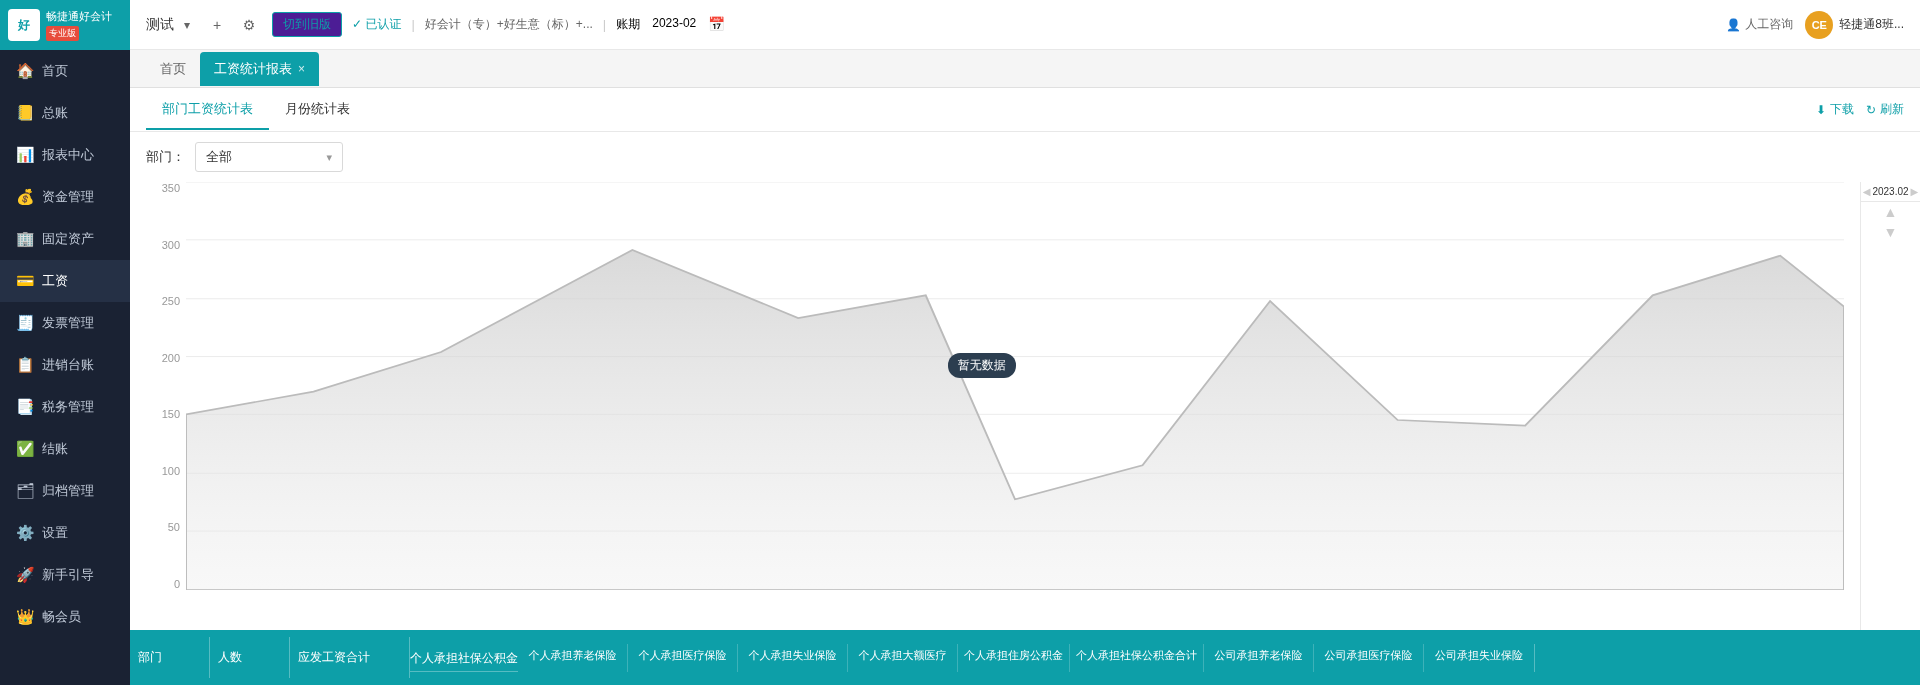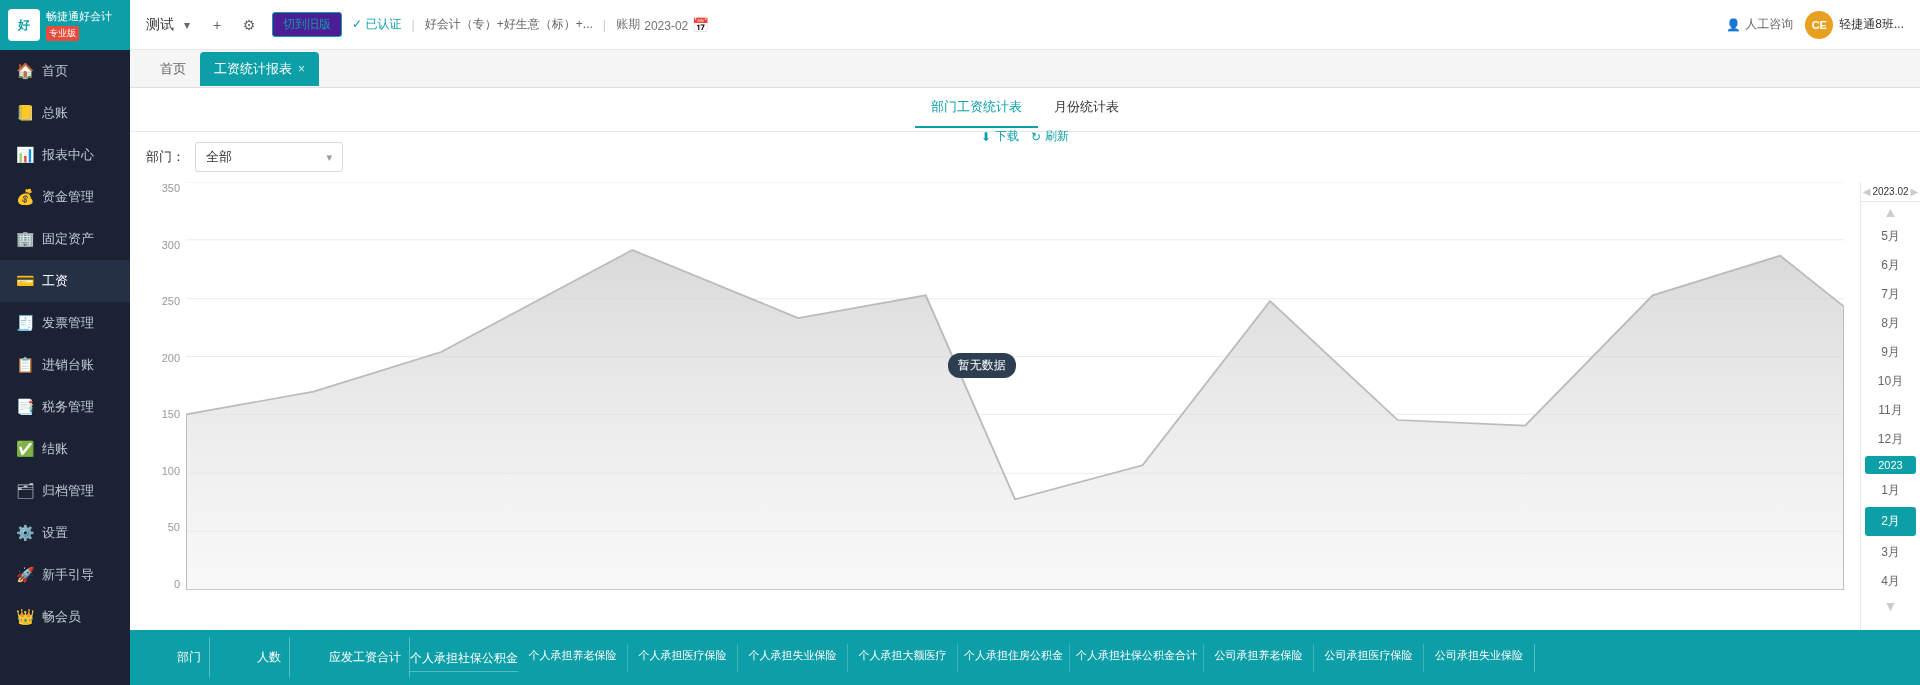--- a/index.html
+++ b/index.html
@@ -22,38 +22,38 @@
     .main-content { flex: 1; display: flex; flex-direction: column; overflow: hidden; }
     .topbar { height: 50px; background: #fff; display: flex; align-items: center; padding: 0 16px; gap: 10px; border-bottom: 1px solid #e8e8e8; flex-shrink: 0; }
     .topbar-title { font-size: 14px; color: #333; }
     .topbar-dropdown { color: #666; font-size: 12px; cursor: pointer; }
     .topbar-btn-group { display: flex; align-items: center; gap: 6px; margin-left: 4px; }
     .topbar-icon-btn { width: 26px; height: 26px; display: flex; align-items: center; justify-content: center; cursor: pointer; color: #666; font-size: 14px; border-radius: 3px; }
     .topbar-switch-btn { border: 1px solid #0d9fa8; color: #0d9fa8; padding: 3px 10px; border-radius: 3px; font-size: 12px; cursor: pointer; background: #4c1d95; }
     .topbar-certified { display: flex; align-items: center; gap: 4px; color: #0d9fa8; font-size: 12px; }
     .topbar-sep { color: #ccc; }
     .topbar-tags { color: #666; font-size: 12px; }
-    .topbar-period { display: flex; align-items: flex-end; gap: 0; color: #737373; font-size: 12px; }
+    .topbar-period { display: flex; align-items: flex-start; gap: 8px; color: #000000; font-size: 12px; }
     .topbar-right { margin-left: auto; display: flex; align-items: center; gap: 12px; }
     .topbar-service { display: flex; align-items: center; gap: 4px; color: #666; font-size: 12px; cursor: pointer; }
     .topbar-user { display: flex; align-items: center; gap: 6px; cursor: pointer; }
     .topbar-avatar { width: 28px; height: 28px; background: #e8a020; border-radius: 50%; display: flex; align-items: center; justify-content: center; color: #fff; font-size: 11px; font-weight: bold; }
     .topbar-username { font-size: 12px; color: #333; }
 
     
     .tab-bar { display: flex; align-items: center; background: #f5f5f5; border-bottom: 1px solid #e0e0e0; padding: 0 16px; height: 38px; flex-shrink: 0; }
     .tab-home { padding: 8px 14px; font-size: 13px; color: #666; cursor: pointer; }
     .tab-active { background: #0d9fa8; color: #fff; padding: 8px 14px; font-size: 13px; border-radius: 4px 4px 0 0; display: flex; align-items: center; gap: 6px; cursor: pointer; }
     .tab-close { font-size: 12px; color: rgba(255,255,255,0.8); cursor: pointer; }
 
     
     .content-area { flex: 1; background: #fff; overflow: hidden; display: flex; flex-direction: column; }
 
     
-    .sub-tab-bar { display: flex; align-items: center; padding: 0 16px; border-bottom: 1px solid #e8e8e8; height: 44px; flex-shrink: 0; justify-content: space-between; flex-direction: column; }
+    .sub-tab-bar { display: flex; align-items: center; padding: 0 16px; border-bottom: 1px solid #e8e8e8; height: 44px; flex-shrink: 0; justify-content: space-between; }
     .sub-tabs { display: flex; gap: 0; }
     .sub-tab { padding: 10px 16px; font-size: 13px; color: #333; cursor: pointer; border-bottom: 2px solid transparent; }
     .sub-tab.active { color: #0d9fa8; border-bottom: 2px solid #0d9fa8; }
     .sub-tab-actions { display: flex; align-items: center; gap: 12px; }
     .sub-tab-action-btn { display: flex; align-items: center; gap: 4px; color: #0d9fa8; font-size: 12px; cursor: pointer; }
 
     
     .filter-bar { display: flex; align-items: center; padding: 10px 16px; gap: 10px; flex-shrink: 0; }
     .filter-label { font-size: 13px; color: #333; }
     .filter-select { border: 1px solid #d9d9d9; border-radius: 3px; padding: 4px 10px; font-size: 13px; color: #333; width: 148px; display: flex; align-items: center; justify-content: space-between; cursor: pointer; background: #fff; height: 30px; }
@@ -73,21 +73,21 @@
     .date-panel { width: 60px; background: #fff; border-left: 1px solid #e8e8e8; display: flex; flex-direction: column; overflow-y: auto; flex-shrink: 0; }
     .date-panel-item { padding: 6px 8px; font-size: 12px; color: #666; cursor: pointer; text-align: center; }
     .date-panel-item.active { background: #0d9fa8; color: #fff; border-radius: 3px; margin: 2px 4px; }
     .date-panel-item.year-badge { background: #0d9fa8; color: #fff; border-radius: 3px; margin: 2px 4px; font-size: 11px; padding: 3px 4px; }
 
     
     .chart-tooltip { position: absolute; background: #2c3e50; color: #fff; padding: 4px 10px; border-radius: 12px; font-size: 12px; top: 42%; left: 48%; transform: translateX(-50%); }
 
     
     .bottom-table { height: 55px; background: #0d9fa8; display: flex; align-items: center; flex-shrink: 0; overflow-x: auto; }
-    .table-header-cell { min-width: 120px; padding: 0 8px; color: #fff; font-size: 12px; text-align: center; border-right: 1px solid rgba(255,255,255,0.3); height: 41px; display: flex; flex-direction: column; align-items: flex-end; justify-content: center; flex-shrink: 0; }
+    .table-header-cell { min-width: 120px; padding: 0 8px; color: #fff; font-size: 12px; text-align: center; border-right: 1px solid rgba(255,255,255,0.3); height: 41px; display: flex; flex-direction: column; align-items: flex-start; justify-content: center; flex-shrink: 0; }
     .table-header-cell.narrow { min-width: 80px; }
     .table-group { display: flex; flex-direction: row; border-right: 1px solid rgba(255,255,255,0.3); flex-shrink: 0; }
     .table-group-title { color: #fff; font-size: 12px; text-align: center; padding: 6px 0 4px; border-bottom: 1px solid rgba(255,255,255,0.3); }
     .table-group-cols { display: flex; }
     .table-group-col { min-width: 110px; color: #fff; font-size: 11px; text-align: center; padding: 4px 6px; border-right: 1px solid rgba(255,255,255,0.2); flex-shrink: 0; }
     .table-group-col:last-child { border-right: none; }
   </style>
 </head>
 <body>
 
@@ -276,35 +276,20 @@
 
         <div class="date-panel">
           <div style="display:flex; justify-content:center; padding:4px 2px; border-bottom:1px solid #e8e8e8; align-items:center; gap:2px;">
             <span style="color:#ccc;font-size:10px;cursor:pointer;">◀</span>
             <span style="font-size:10px;color:#333;">2023.02</span>
             <span style="color:#ccc;font-size:10px;cursor:pointer;">▶</span>
           </div>
           <div style="display:flex; justify-content:center; padding:2px;">
             <span style="color:#ccc;font-size:14px;cursor:pointer;">▲</span>
           </div>
-          <div id="date-panel-months">
-              <div class="date-panel-item">5月</div>
-              <div class="date-panel-item">6月</div>
-              <div class="date-panel-item">7月</div>
-              <div class="date-panel-item">8月</div>
-              <div class="date-panel-item">9月</div>
-              <div class="date-panel-item">10月</div>
-              <div class="date-panel-item">11月</div>
-              <div class="date-panel-item">12月</div>
-              <div class="date-panel-item year-badge">2023</div>
-              <div class="date-panel-item">1月</div>
-              <div class="date-panel-item active">2月</div>
-              <div class="date-panel-item">3月</div>
-              <div class="date-panel-item">4月</div>
-            </div>
           <div style="display:flex; justify-content:center; padding:2px;">
             <span style="color:#ccc;font-size:14px;cursor:pointer;">▼</span>
           </div>
         </div>
       </div>
 
       <div class="bottom-table">
         <div class="table-header-cell narrow">
           <span>部门</span>
         </div>

